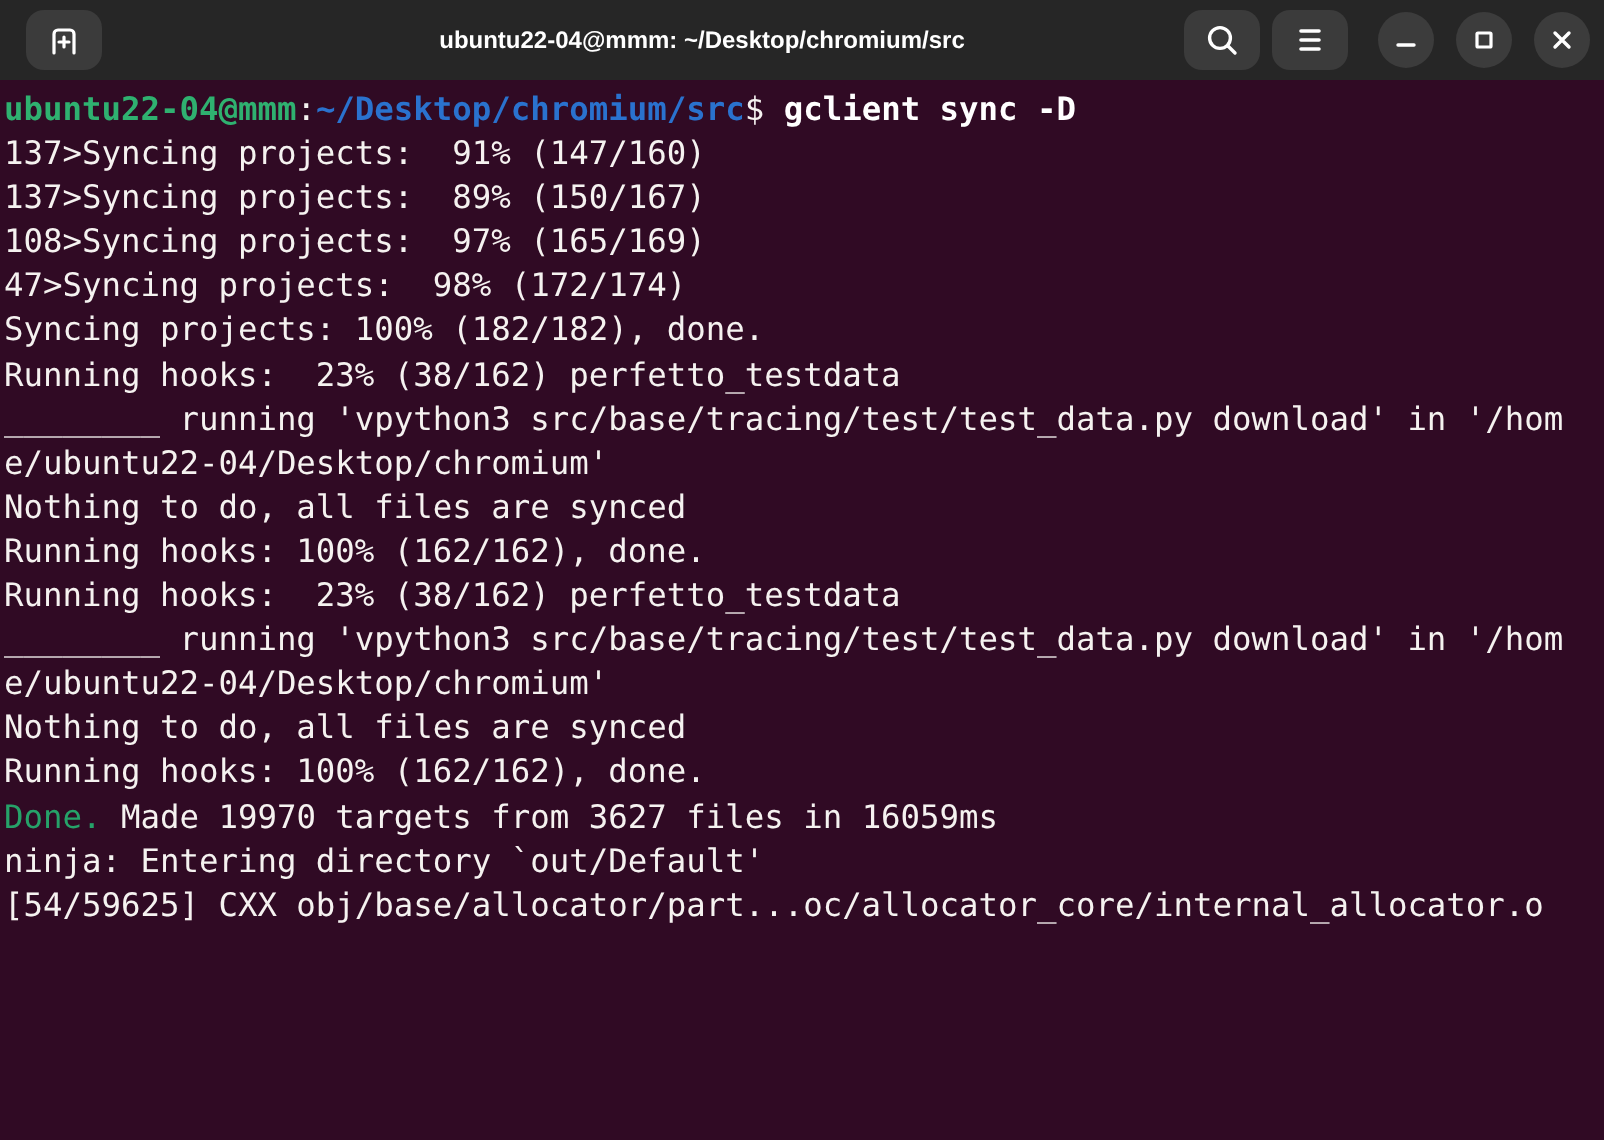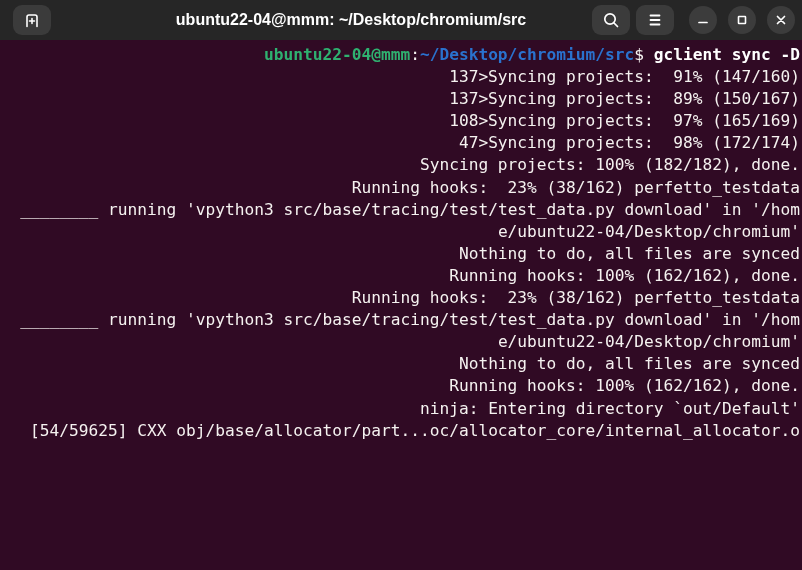--- a/index.html
+++ b/index.html
@@ -29,36 +29,36 @@
   .hbtn{
     background:var(--button-bg);border:none;border-radius:9px;
     width:38px;height:30px;display:flex;align-items:center;justify-content:center;
     padding:0;cursor:pointer;flex:0 0 auto;
   }
   .new-tab-btn{margin-left:13px;}
   .window-title{
     position:absolute;left:120px;right:220px;text-align:center;
     color:var(--title-text);
     font-family:"Liberation Sans", sans-serif;
-    font-weight:bold;font-size:16px;
+    font-weight:bold;font-size:12px;
     white-space:nowrap;overflow:hidden;
     pointer-events:none;
   }
   .header-right{
     margin-left:auto;display:flex;align-items:center;padding-right:7px;
   }
   .gap6{width:6px;} .gap14{width:15px;} .gap10{width:11px;}
   .cbtn{
     width:28px;height:28px;border-radius:50%;background:var(--circle-bg);
     border:none;display:flex;align-items:center;justify-content:center;
     padding:0;cursor:pointer;flex:0 0 auto;
   }
   svg{display:block;}
   .terminal{
-    padding:4px 2px 0 2px;cursor:text;text-align:right;
+    padding:4px 2px 0 2px;cursor:text;
   }
   .line{
     white-space:pre;
     font-size:16.2px;line-height:22.1px;height:22.1px;
     color:var(--text);
   }
   .seg-user{color:var(--prompt-green);font-weight:bold;}
   .seg-path{color:var(--path-blue);font-weight:bold;}
   .seg-plain{color:var(--text);}
   .seg-cmd{color:#ffffff;font-weight:bold;}
@@ -139,15 +139,16 @@
     <div class="line"><span class="seg-out">Running hooks:  23% (38/162) perfetto_testdata</span></div>
     <div class="line"><span class="seg-out">________ running 'vpython3 src/base/tracing/test/test_data.py download' in '/hom</span></div>
     <div class="line"><span class="seg-out">e/ubuntu22-04/Desktop/chromium'</span></div>
     <div class="line"><span class="seg-out">Nothing to do, all files are synced</span></div>
     <div class="line"><span class="seg-out">Running hooks: 100% (162/162), done.</span></div>
     <div class="line"><span class="seg-out">Running hooks:  23% (38/162) perfetto_testdata</span></div>
     <div class="line"><span class="seg-out">________ running 'vpython3 src/base/tracing/test/test_data.py download' in '/hom</span></div>
     <div class="line"><span class="seg-out">e/ubuntu22-04/Desktop/chromium'</span></div>
     <div class="line"><span class="seg-out">Nothing to do, all files are synced</span></div>
     <div class="line"><span class="seg-out">Running hooks: 100% (162/162), done.</span></div>
+    <div class="line"><span class="seg-done">Done.</span><span class="seg-out"> Made 19970 targets from 3627 files in 16059ms</span></div>
     <div class="line"><span class="seg-out">ninja: Entering directory `out/Default'</span></div>
     <div class="line"><span class="seg-out">[54/59625] CXX obj/base/allocator/part...oc/allocator_core/internal_allocator.o</span></div>
   </div>
 
 </body></html>

